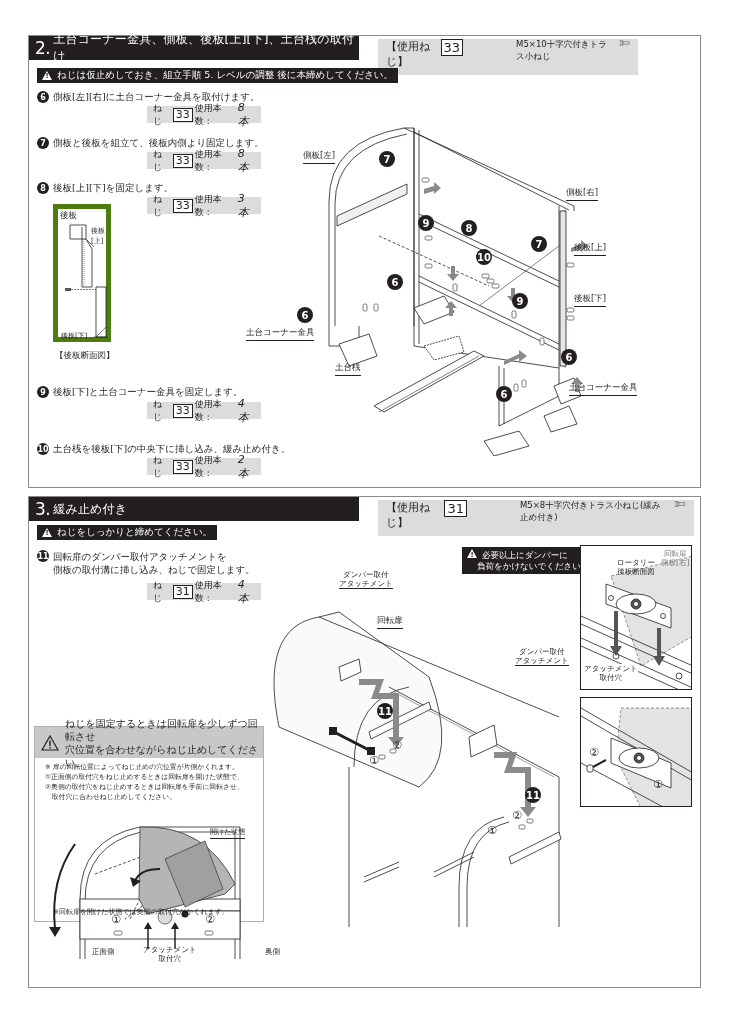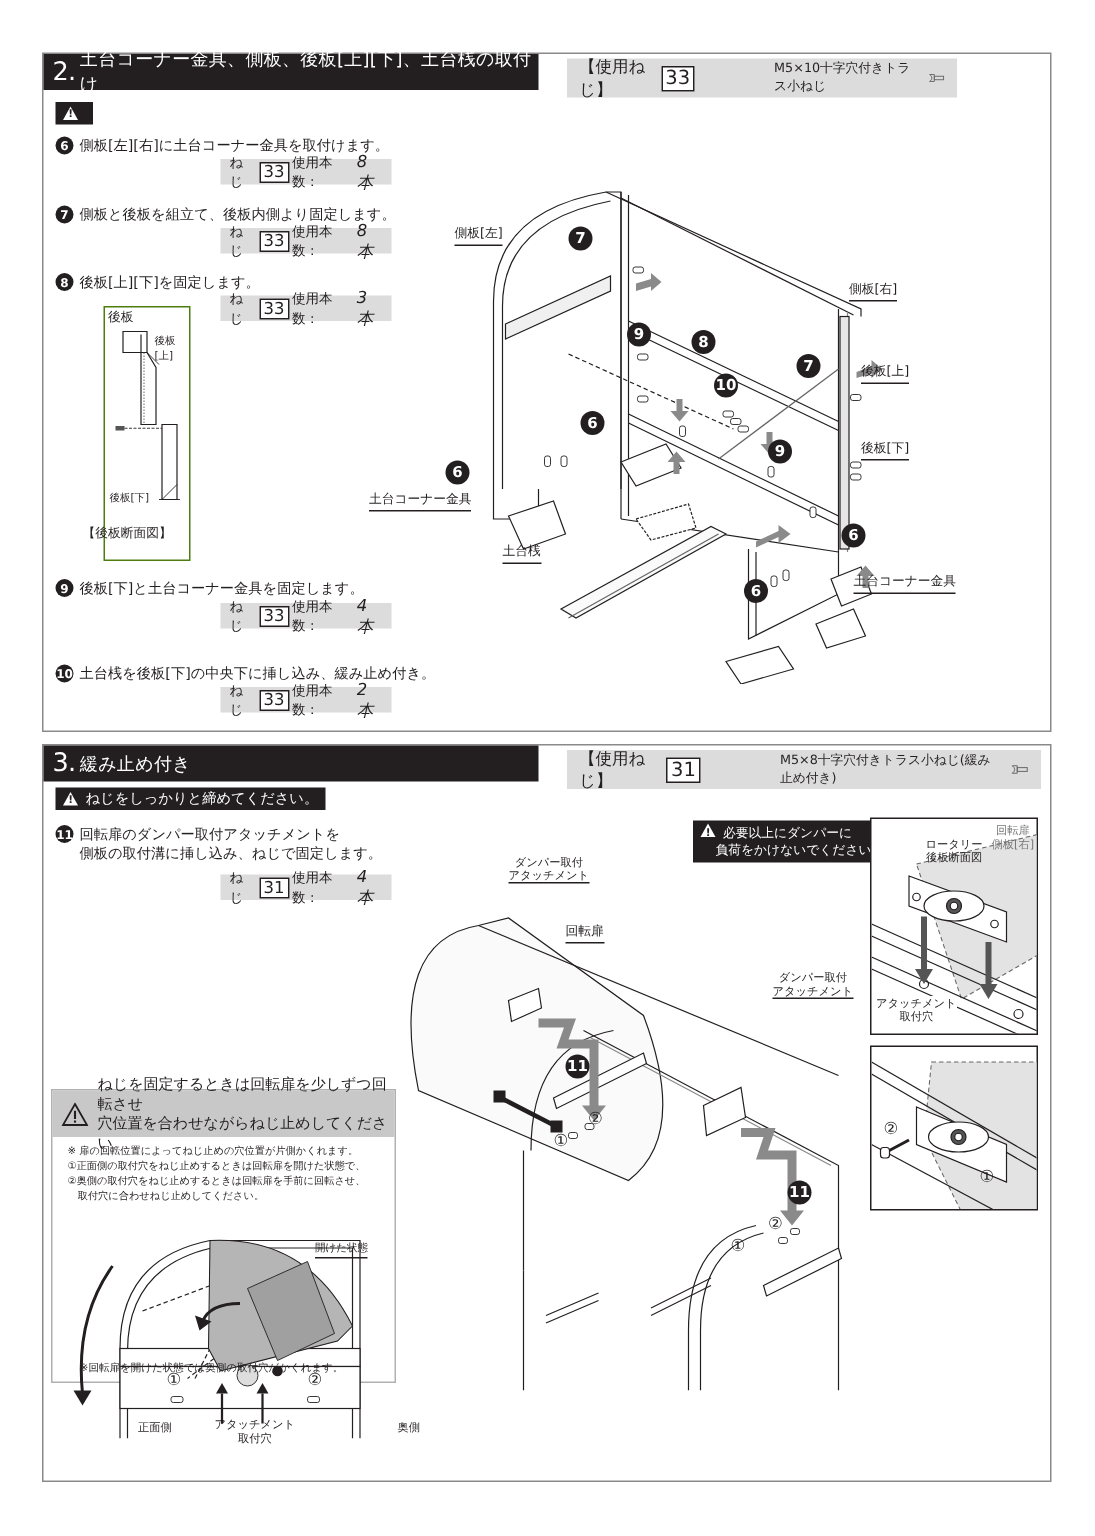--- a/index.html
+++ b/index.html
@@ -9,21 +9,21 @@
   .section { position: absolute; left: 28px; width: 673px; border: 1px solid #8a8a8a; background: #fff; }
   #sec2 { top: 35px; height: 453px; }
   #sec3 { top: 496px; height: 492px; }
 
   .sec-header { position: absolute; left: 0; top: 0; height: 24px; background: #231f20; color: #fff; display: flex; align-items: center; padding-left: 6px; }
   #sec2 .sec-header { width: 330px; }
   #sec3 .sec-header { width: 330px; }
   .sec-num { font-size: 17px; font-weight: normal; letter-spacing: -0.5px; margin-right: 3px; }
   .sec-title { font-size: 12px; letter-spacing: 0.2px; }
 
-  .screw-info { position: absolute; top: 3px; right: 6px; height: 26px; background: #dcdcdc; display: flex; align-items: center; padding: 0 8px; font-size: 10px; }
+  .screw-info { position: absolute; top: 3px; right: 6px; height: 36px; background: #dcdcdc; display: flex; align-items: flex-start; padding: 0 8px; font-size: 10px; }
   #sec2 .screw-info { left: 349px; right: auto; width: 260px; }
   #sec3 .screw-info { left: 349px; right: 6px; }
   .screw-label { font-size: 11px; margin-right: 3px; }
   .screw-box { display: inline-block; border: 1px solid #231f20; background: #fff; font-size: 13px; padding: 0 2px; line-height: 15px; margin-right: 5px; }
   .screw-desc { font-size: 8.5px; margin-right: 6px; padding-left: 48px; }
   .screw-icon { width: 14px; height: 8px; display: inline-block; }
 
   .warn-bar { position: absolute; height: 15px; background: #231f20; color: #fff; font-size: 9.5px; display: flex; align-items: center; padding: 0 5px; }
   .warn-tri { display: inline-block; width: 0; height: 0; border-left: 5px solid transparent; border-right: 5px solid transparent; border-bottom: 9px solid #fff; margin-right: 5px; position: relative; }
   .warn-tri::after { content: "!"; position: absolute; left: -1.5px; top: 1px; font-size: 7px; color: #231f20; font-weight: bold; }
@@ -34,21 +34,21 @@
   .count-box .screw-box { font-size: 11px; line-height: 12px; margin: 0 2px; }
   .count-box .count-val { margin-left: auto; font-size: 11px; font-style: italic; }
 
   .callout { position: absolute; font-size: 8.5px; border-bottom: 1px solid #231f20; padding-bottom: 1px; white-space: nowrap; }
   .callout-plain { position: absolute; font-size: 7.5px; line-height: 9px; text-align: center; white-space: nowrap; }
   .bubble { position: absolute; width: 16px; height: 16px; border-radius: 50%; background: #231f20; color: #fff; font-size: 10px; font-weight: bold; display: flex; align-items: center; justify-content: center; }
   .circ-num { position: absolute; font-size: 11px; }
 
   .diagram-svg { position: absolute; }
 
-  .cross-box { position: absolute; left: 40px; top: 168px; width: 58px; height: 170px; border: 1px solid #4d7c0f; }
+  .cross-box { position: absolute; left: 24px; top: 168px; width: 58px; height: 138px; border: 5px solid #4d7c0f; }
   .cross-title { position: absolute; left: 26px; top: 314px; font-size: 8.5px; }
 
   .caution-box { position: absolute; left: 5px; top: 229px; width: 230px; height: 196px; border: 1px solid #b0b0b0; }
   .caution-head { background: #c8c8c8; height: 31px; display: flex; align-items: center; padding-left: 6px; font-size: 10px; line-height: 13px; }
   .caution-tri { width: 18px; height: 16px; margin-right: 6px; flex-shrink: 0; }
   .caution-notes { padding: 4px 8px 0 10px; font-size: 6.8px; line-height: 10px; }
   .caution-foot { position: absolute; bottom: 4px; left: 0; right: 16px; text-align: center; font-size: 7px; }
 
   .inset { position: absolute; border: 1px solid #231f20; background: #fff; overflow: hidden; }
   .warn-block { position: absolute; background: #231f20; color: #fff; font-size: 8.5px; line-height: 11px; padding: 2px 5px; }
@@ -65,20 +65,21 @@
     <span class="screw-label">【使用ねじ】</span>
     <span class="screw-box">33</span>
     <span class="screw-desc">M5×10十字穴付きトラス小ねじ</span>
     <svg class="screw-icon" viewBox="0 0 14 8">
         <rect x="5" y="2.5" width="8" height="3" fill="none" stroke="#666" stroke-width="0.8"></rect>
         <path d="M1 1 Q5 4 1 7 L5 7 L5 1 Z" fill="none" stroke="#666" stroke-width="0.8"></path>
       </svg>
   </div>
   <div class="warn-bar" style="left:8px; top:32px;">
     <span class="warn-tri"></span>
+    <span>ねじは仮止めしておき、組立手順 5. レベルの調整 後に本締めしてください。</span>
   </div>
 
   <div class="step" style="top:55px;">
     <span class="step-num">6</span>
     <span>側板[左][右]に土台コーナー金具を取付けます。</span>
   </div>
   <div class="count-box" style="top:70px;">
     <span>ねじ</span>
     <span class="screw-box">33</span>
     <span>使用本数：</span>

